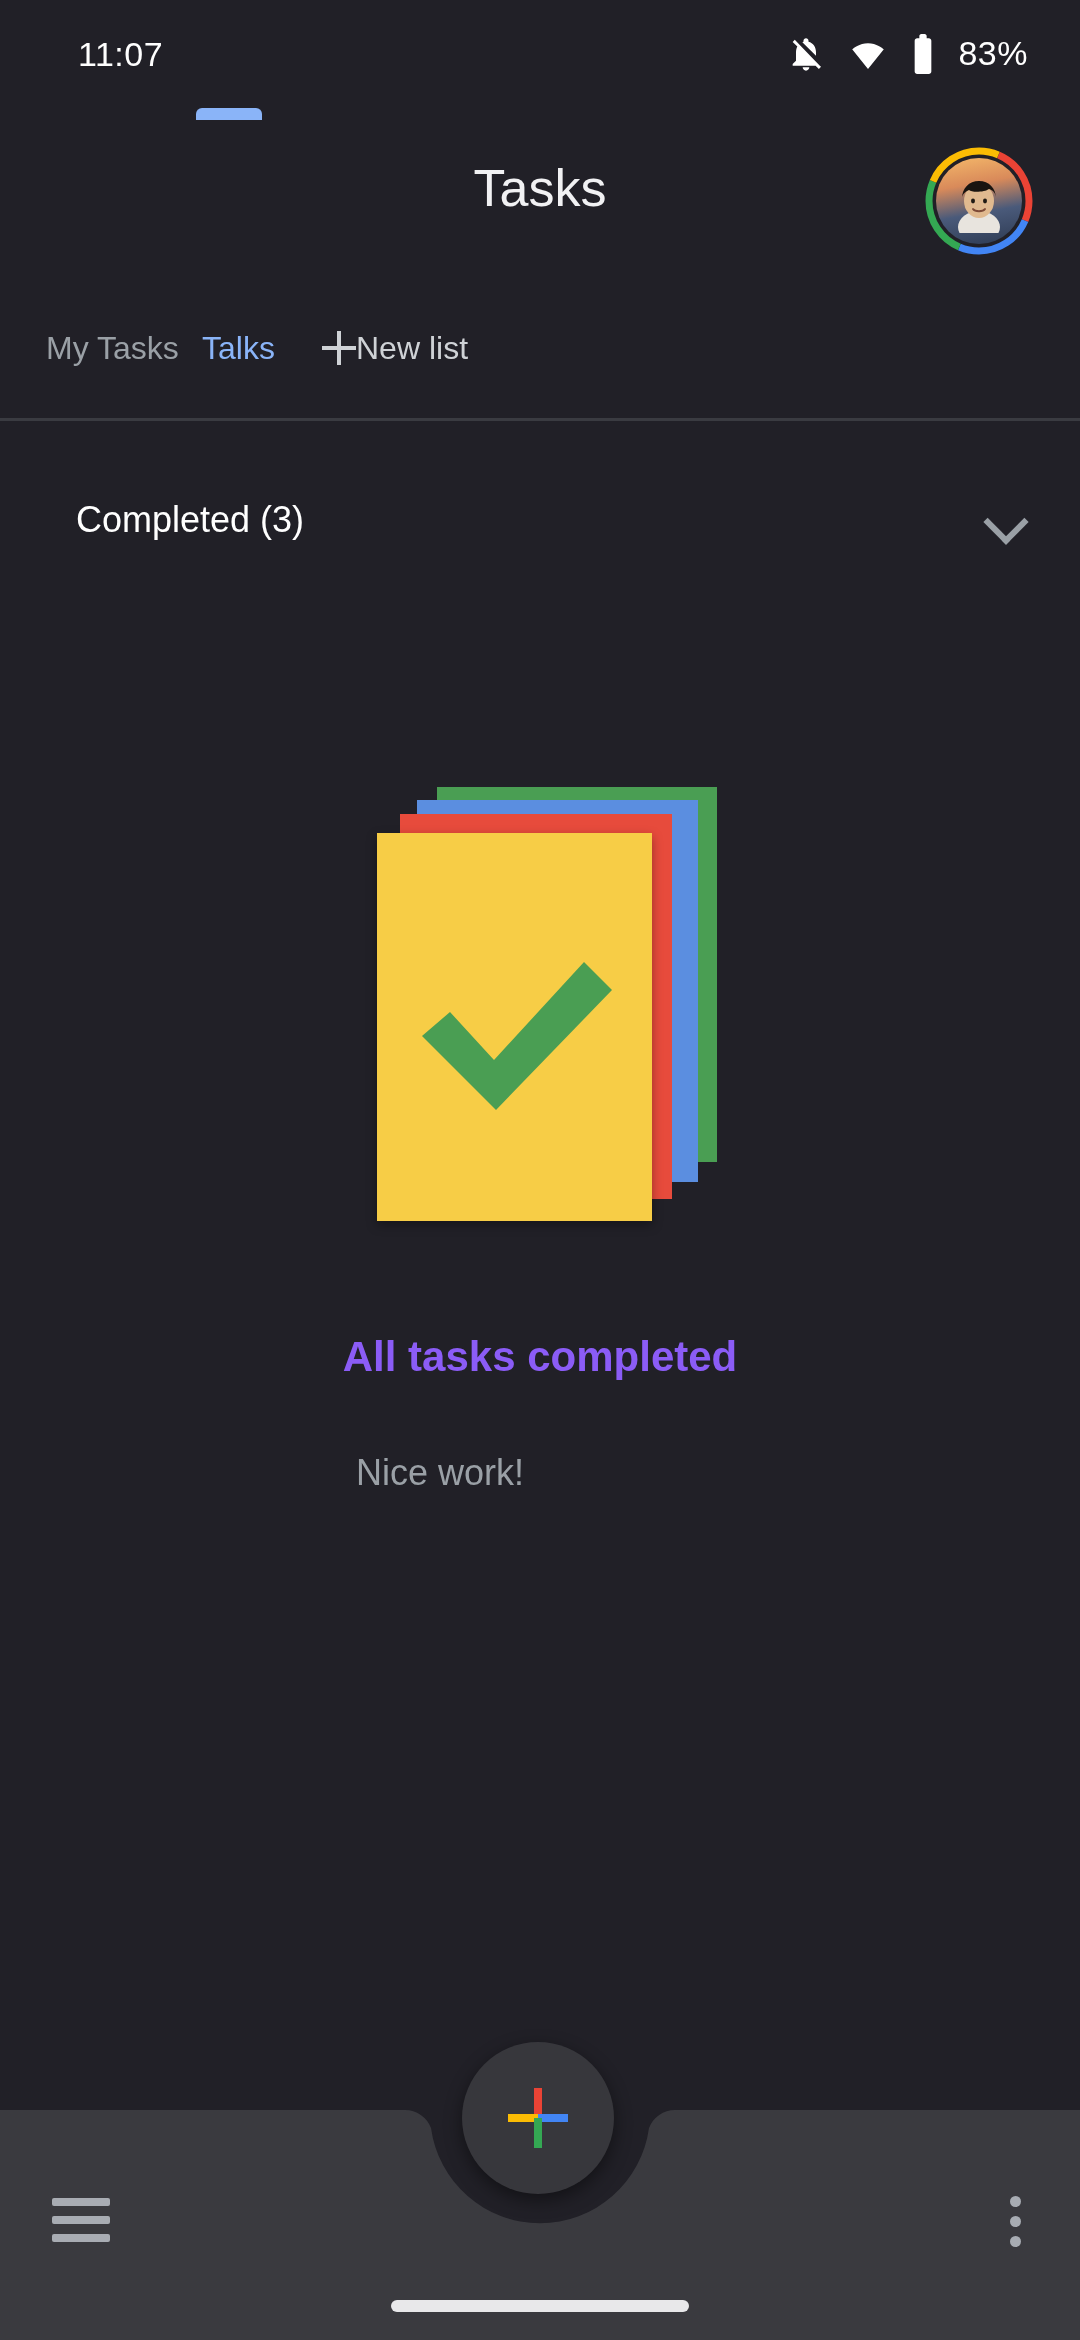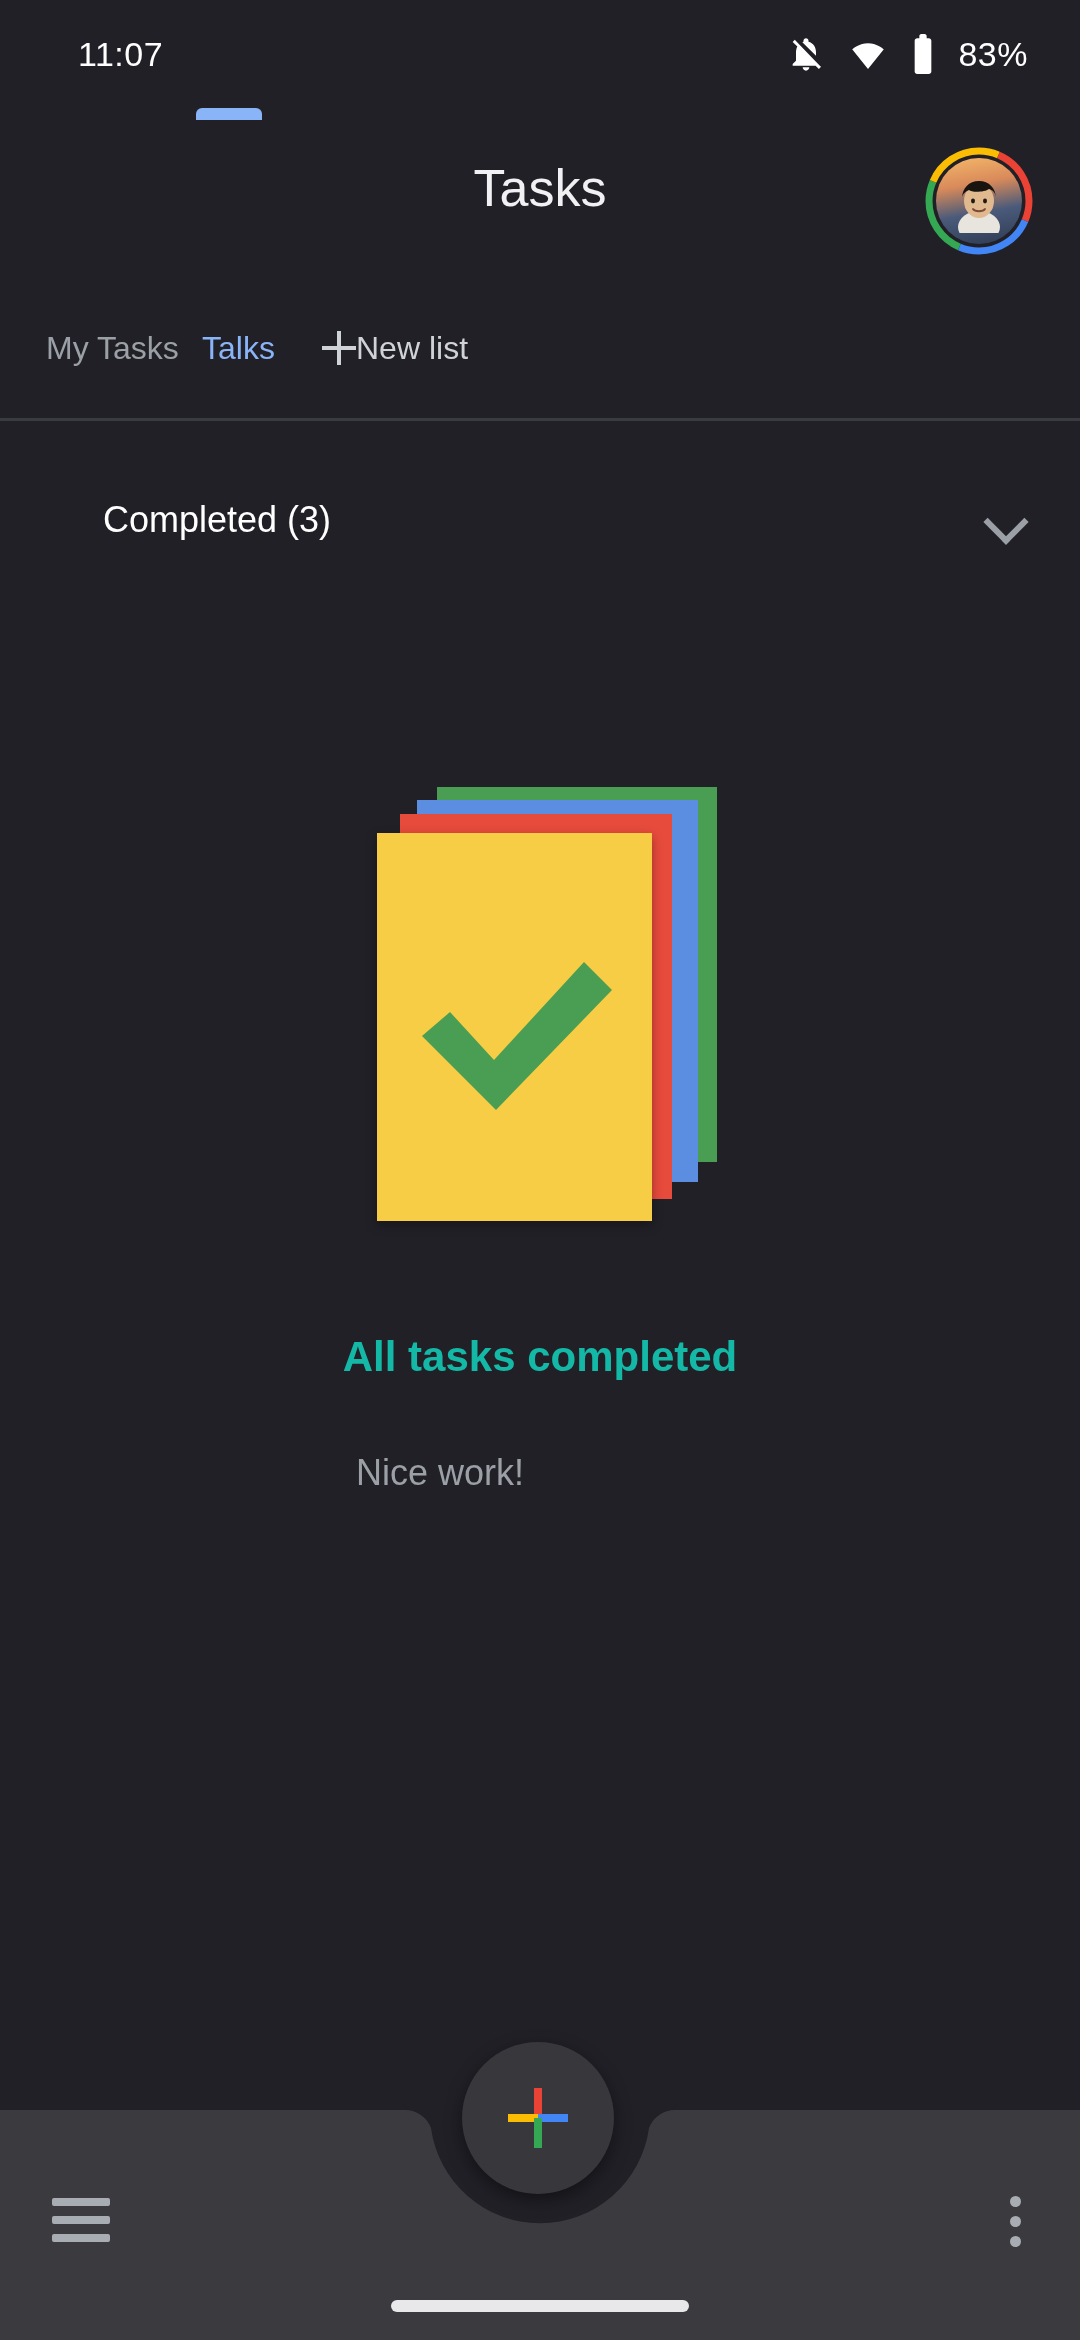--- a/index.html
+++ b/index.html
@@ -17,21 +17,21 @@
 
   
   .statusbar {
     position:absolute; top:0; left:0; width:1080px; height:108px;
     display:flex; align-items:center; justify-content:space-between;
     padding:0 52px 0 78px;
   }
   .status-time {
     color:#ffffff; font-size:34px; letter-spacing:0.5px;
   }
-  .status-icons { display:flex; align-items:center; gap:22px; }
+  .status-icons { display:flex; align-items:flex-start; gap:22px; }
   .si { display:block; }
 
   
   .appbar {
     position:absolute; top:108px; left:0; width:1080px; height:180px;
   }
   .app-title {
     position:absolute; left:0; right:0; top:50px;
     text-align:center; color:#f1f1f3; font-size:52px; font-weight:400;
   }
@@ -75,21 +75,21 @@
   }
   .tab-divider {
     position:absolute; top:418px; left:0; width:1080px; height:3px;
     background:#3a3b41;
   }
 
   
   .completed-row {
     position:absolute; top:460px; left:0; width:1080px; height:120px;
     display:flex; align-items:center; justify-content:space-between;
-    padding:0 46px 0 103px;
+    padding:0 46px 0 76px;
   }
   .completed-label { color:#ffffff; font-size:36px; }
   .chev {
     width:52px; height:52px; position:relative;
   }
   .chev::before {
     content:""; position:absolute; left:8px; top:12px;
     width:26px; height:26px;
     border-right:6px solid #9aa0a6; border-bottom:6px solid #9aa0a6;
     transform:rotate(45deg);
@@ -98,21 +98,21 @@
   .card-green  { left:437px; top:787px;  width:280px; height:375px; background:#4a9e53; }
   .card-blue   { left:417px; top:800px;  width:281px; height:382px; background:#5b8ee0; }
   .card-red    { left:400px; top:814px;  width:272px; height:385px; background:#e74b3c; }
   .card-yellow { left:377px; top:833px;  width:275px; height:388px; background:#f7cd46;
                  box-shadow:0 4px 10px rgba(0,0,0,0.35); }
   .check {
     position:absolute; left:412px; top:950px; width:210px; height:160px;
   }
   .empty-title {
     position:absolute; top:1333px; left:0; width:1080px;
-    text-align:center; color:#14b8a6; font-size:42px; font-weight:600;
+    text-align:center; color:#8b5cf6; font-size:42px; font-weight:600;
   }
   .empty-sub {
     position:absolute; top:1452px; left:0; width:880px;
     text-align:center; color:#9aa0a6; font-size:36px;
   }
 
   
   .bottom-bar {
     position:absolute; left:0; bottom:0; width:1080px; height:230px;
   }

